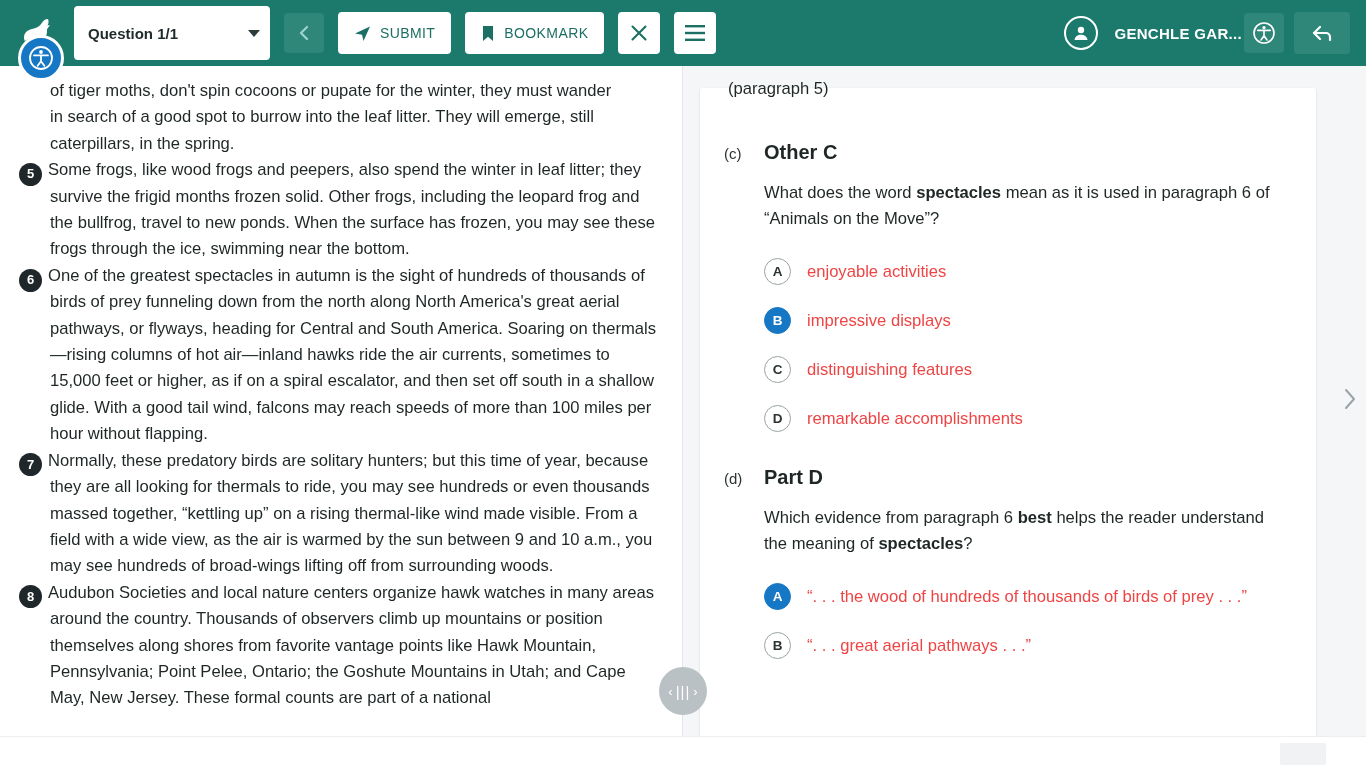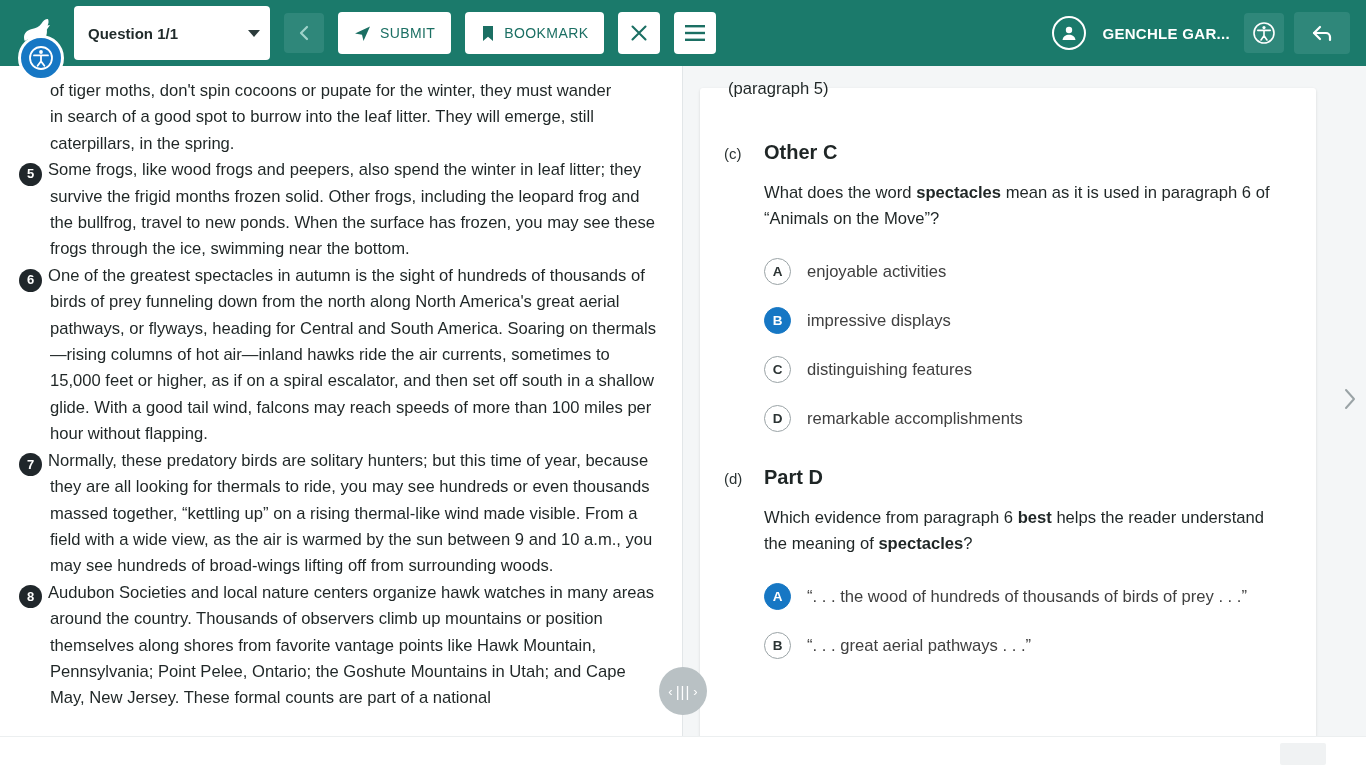--- a/index.html
+++ b/index.html
@@ -77,21 +77,21 @@
     border: none;
     display: flex; align-items: center; justify-content: center;
     color: #1b6f63;
     flex: none;
     cursor: pointer;
   }
   .spacer { flex: 1 1 auto; }
   .user {
     display: flex; align-items: center; gap: 16px;
     color: #ffffff; font-size: 15px; font-weight: bold; letter-spacing: .3px;
-    margin-right: 14px;
+    margin-right: 2px;
     cursor: pointer;
   }
   .circ-ico {
     width: 34px; height: 34px; border-radius: 50%;
     border: 2px solid #ffffff;
     display: flex; align-items: center; justify-content: center;
     color: #ffffff;
   }
   .access-btn {
     width: 40px; height: 40px; border-radius: 4px;
@@ -208,21 +208,21 @@
     color: #2b3333;
     font-size: 13.5px; font-weight: bold;
     display: flex; align-items: center; justify-content: center;
     flex: none;
   }
   .bubble.sel {
     background: #1677c4;
     border-color: #1677c4;
     color: #ffffff;
   }
-  .opt-text { font-size: 16.6px; line-height: 27px; color: #404040; }
+  .opt-text { font-size: 16.6px; line-height: 27px; color: #ef4444; }
 
   
   .splitter {
     position: absolute;
     left: 659px; top: 601px;
     width: 48px; height: 48px;
     border-radius: 50%;
     background: #b9c1c4;
     display: flex; align-items: center; justify-content: center;
     gap: 3px;

